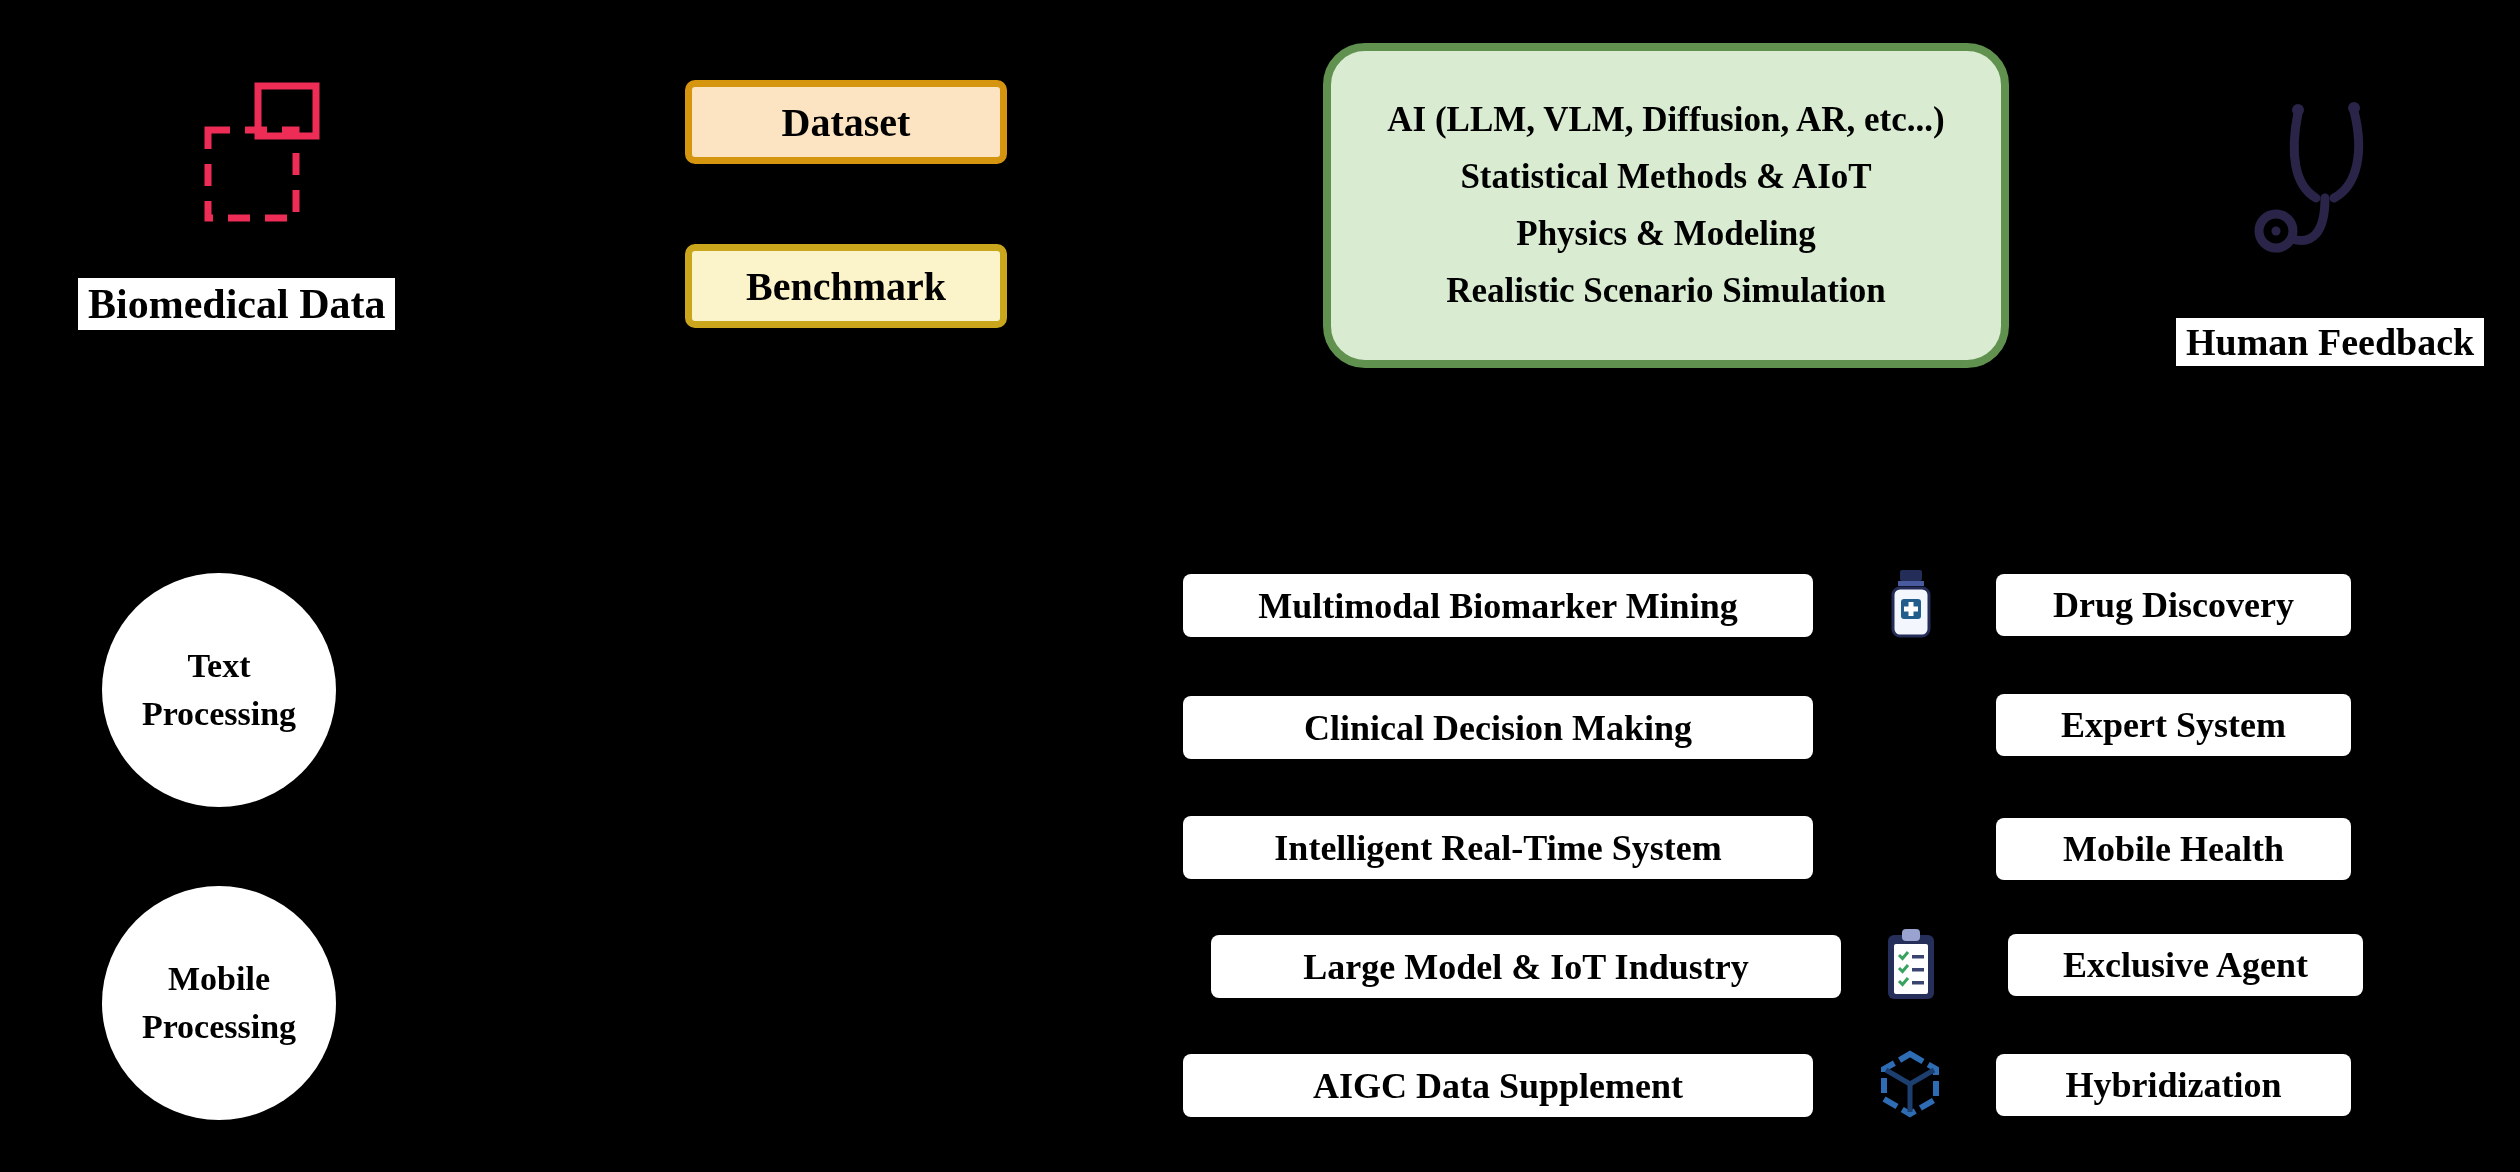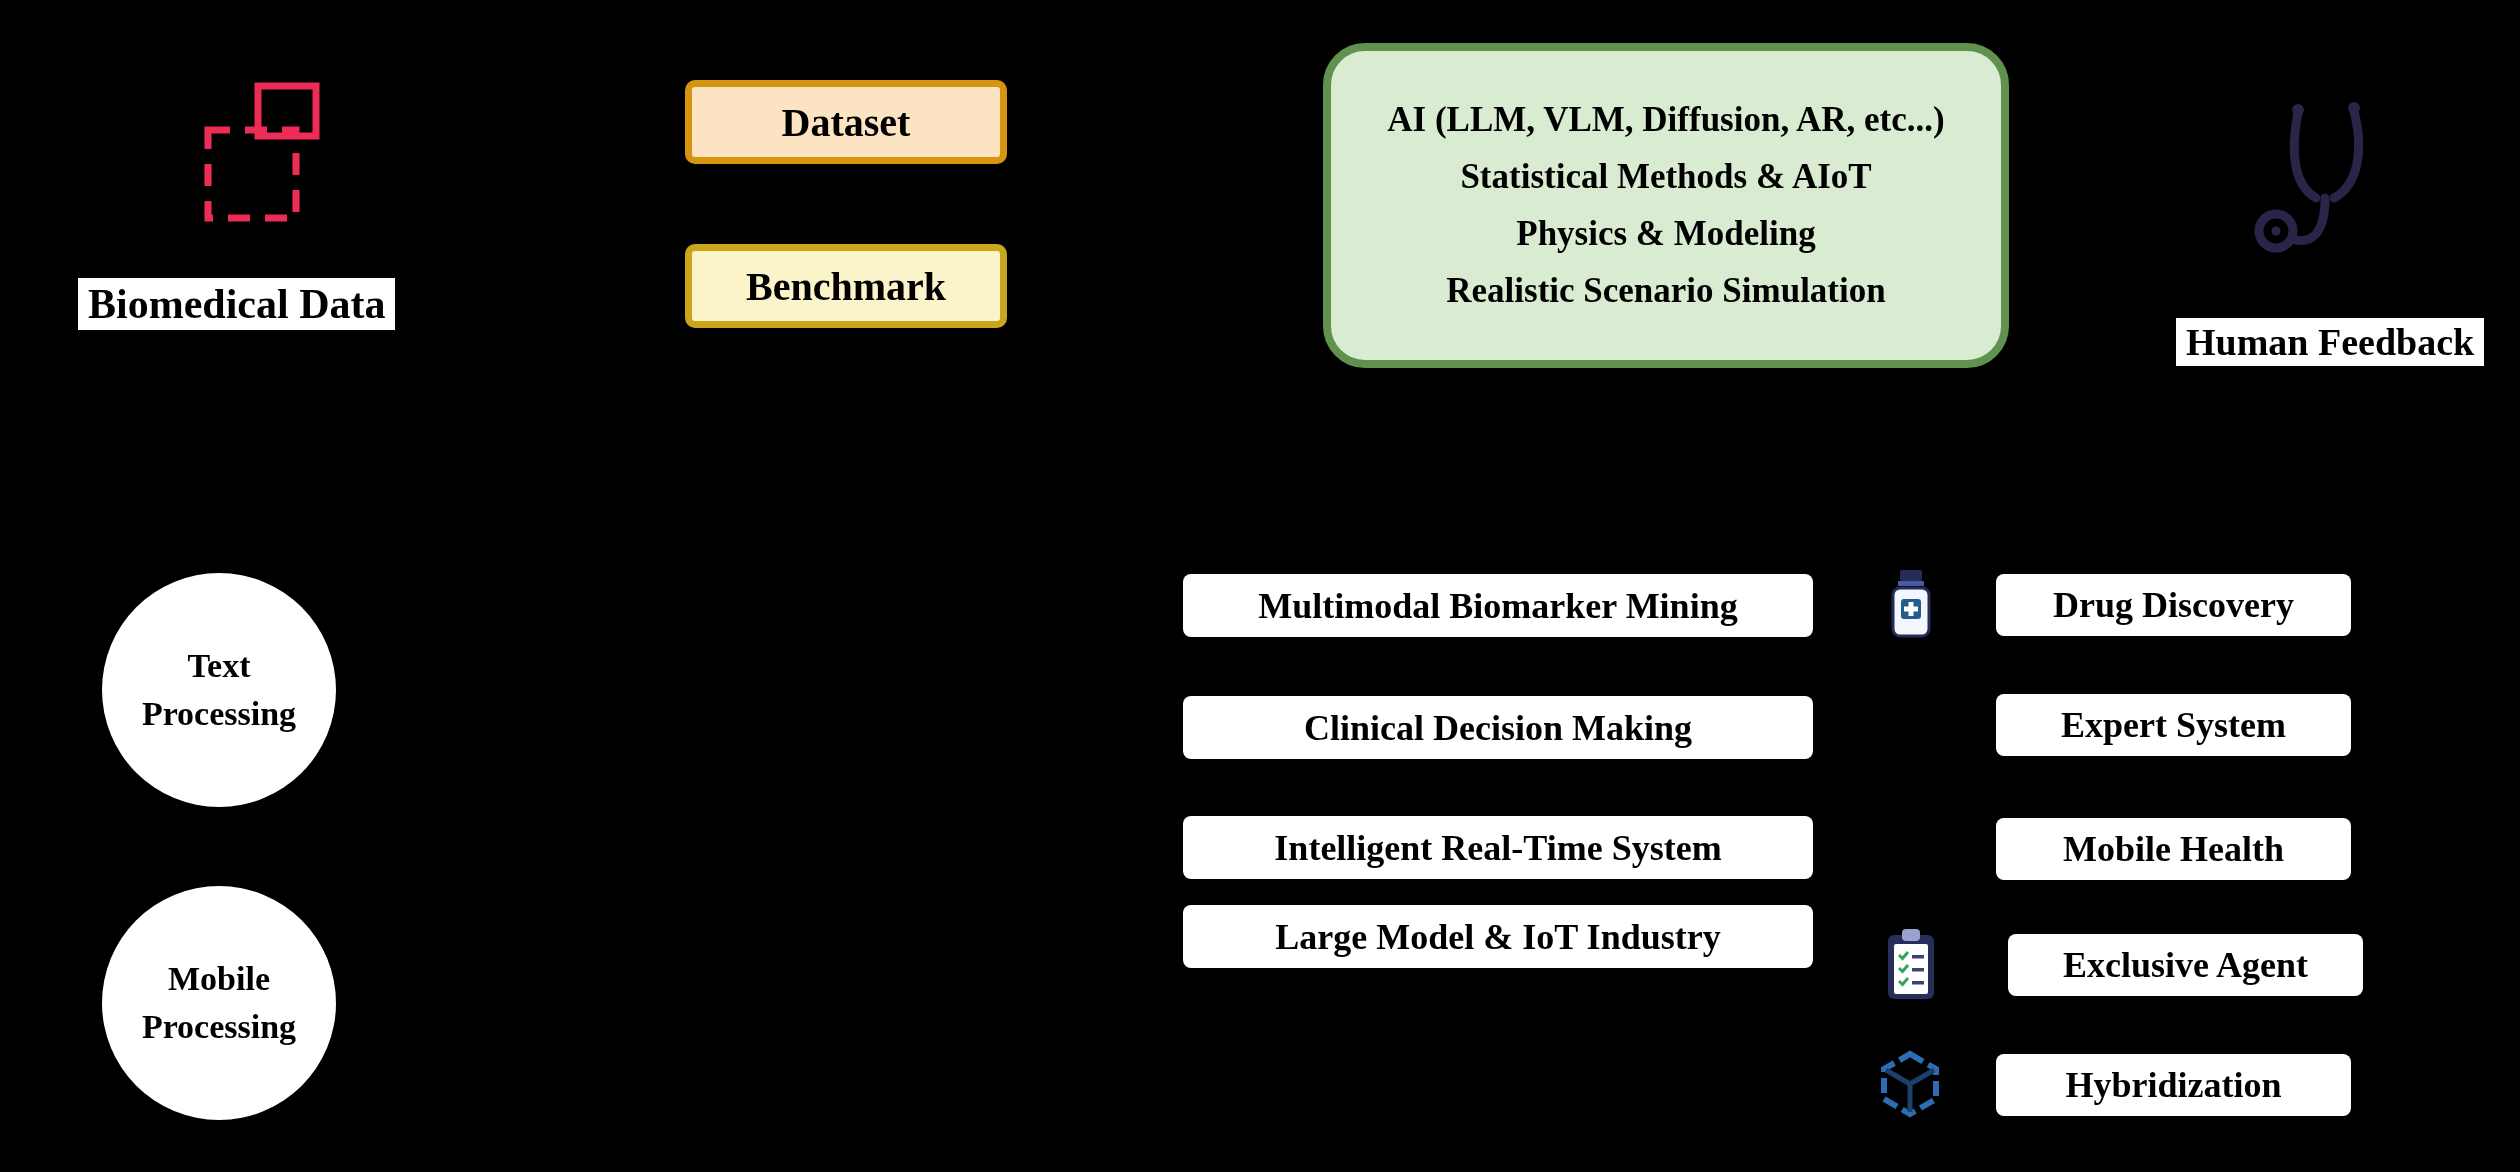--- a/index.html
+++ b/index.html
@@ -118,21 +118,22 @@
     <span>Processing</span>
   </div>
   <div class="circle circle-image">
     <span>Mobile</span>
     <span>Processing</span>
   </div>
 
   <div class="pill pill-left" style="top:574px;">Multimodal Biomarker Mining</div>
   <div class="pill pill-left" style="top:696px;">Clinical Decision Making</div>
   <div class="pill pill-left" style="top:816px;">Intelligent Real-Time System</div>
-  <div class="pill pill-left" style="top:905px;">Large Model &amp; IoT Industry</div>
+  <div class="pill pill-left" style="top:935px;margin-left:28px;">Large Model &amp; IoT Industry</div>
+  <div class="pill pill-left" style="top:1054px;">AIGC Data Supplement</div>
 
   <div class="pill pill-right" style="top:574px;">Drug Discovery</div>
   <div class="pill pill-right" style="top:694px;">Expert System</div>
   <div class="pill pill-right" style="top:818px;">Mobile Health</div>
   <div class="pill pill-right" style="top:934px;margin-left:12px;">Exclusive Agent</div>
   <div class="pill pill-right" style="top:1054px;">Hybridization</div>
 
   <div class="icon-abs" style="left:1884px;top:568px;width:54px;height:72px;">
     <svg viewBox="0 0 54 72">
       <rect x="16" y="2" width="22" height="11" rx="2" fill="#242c58"></rect>

